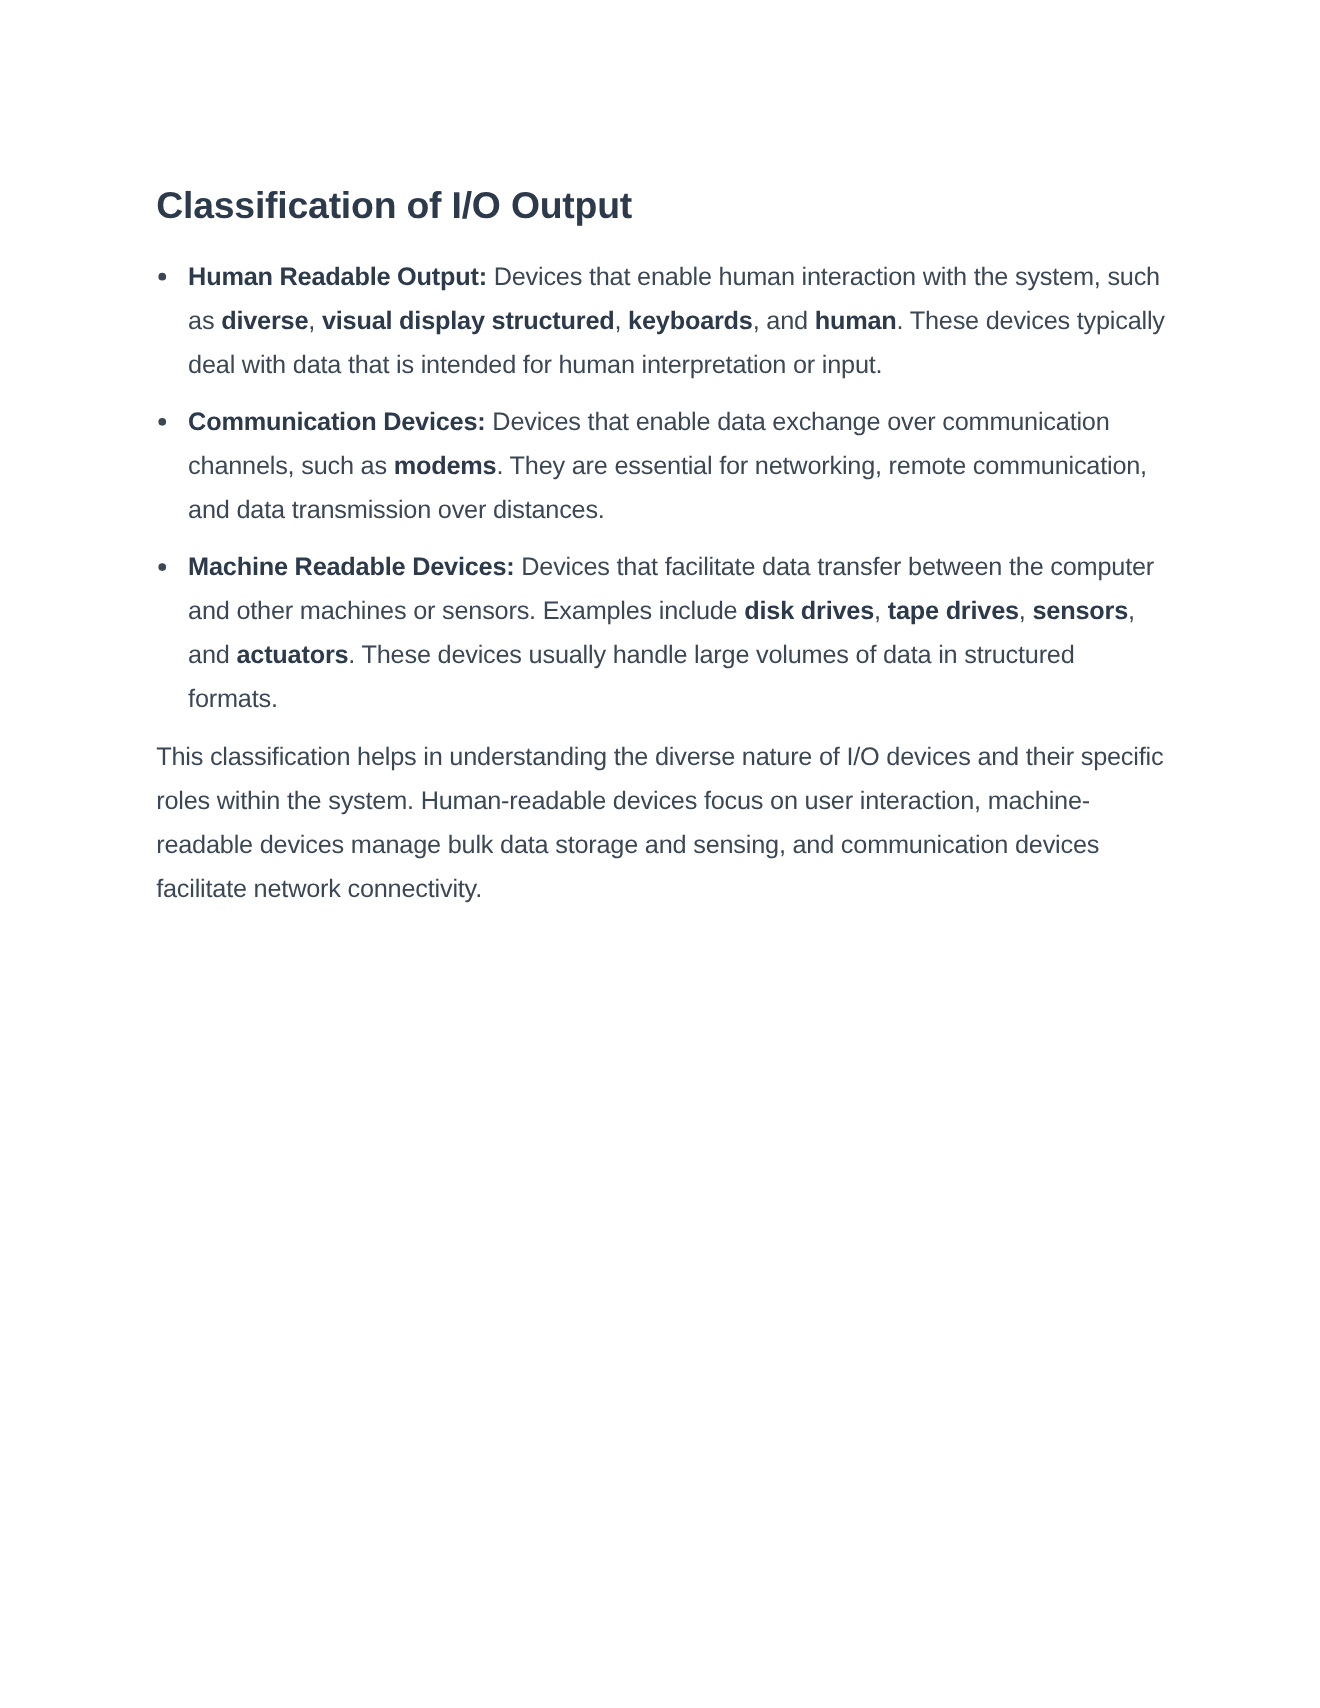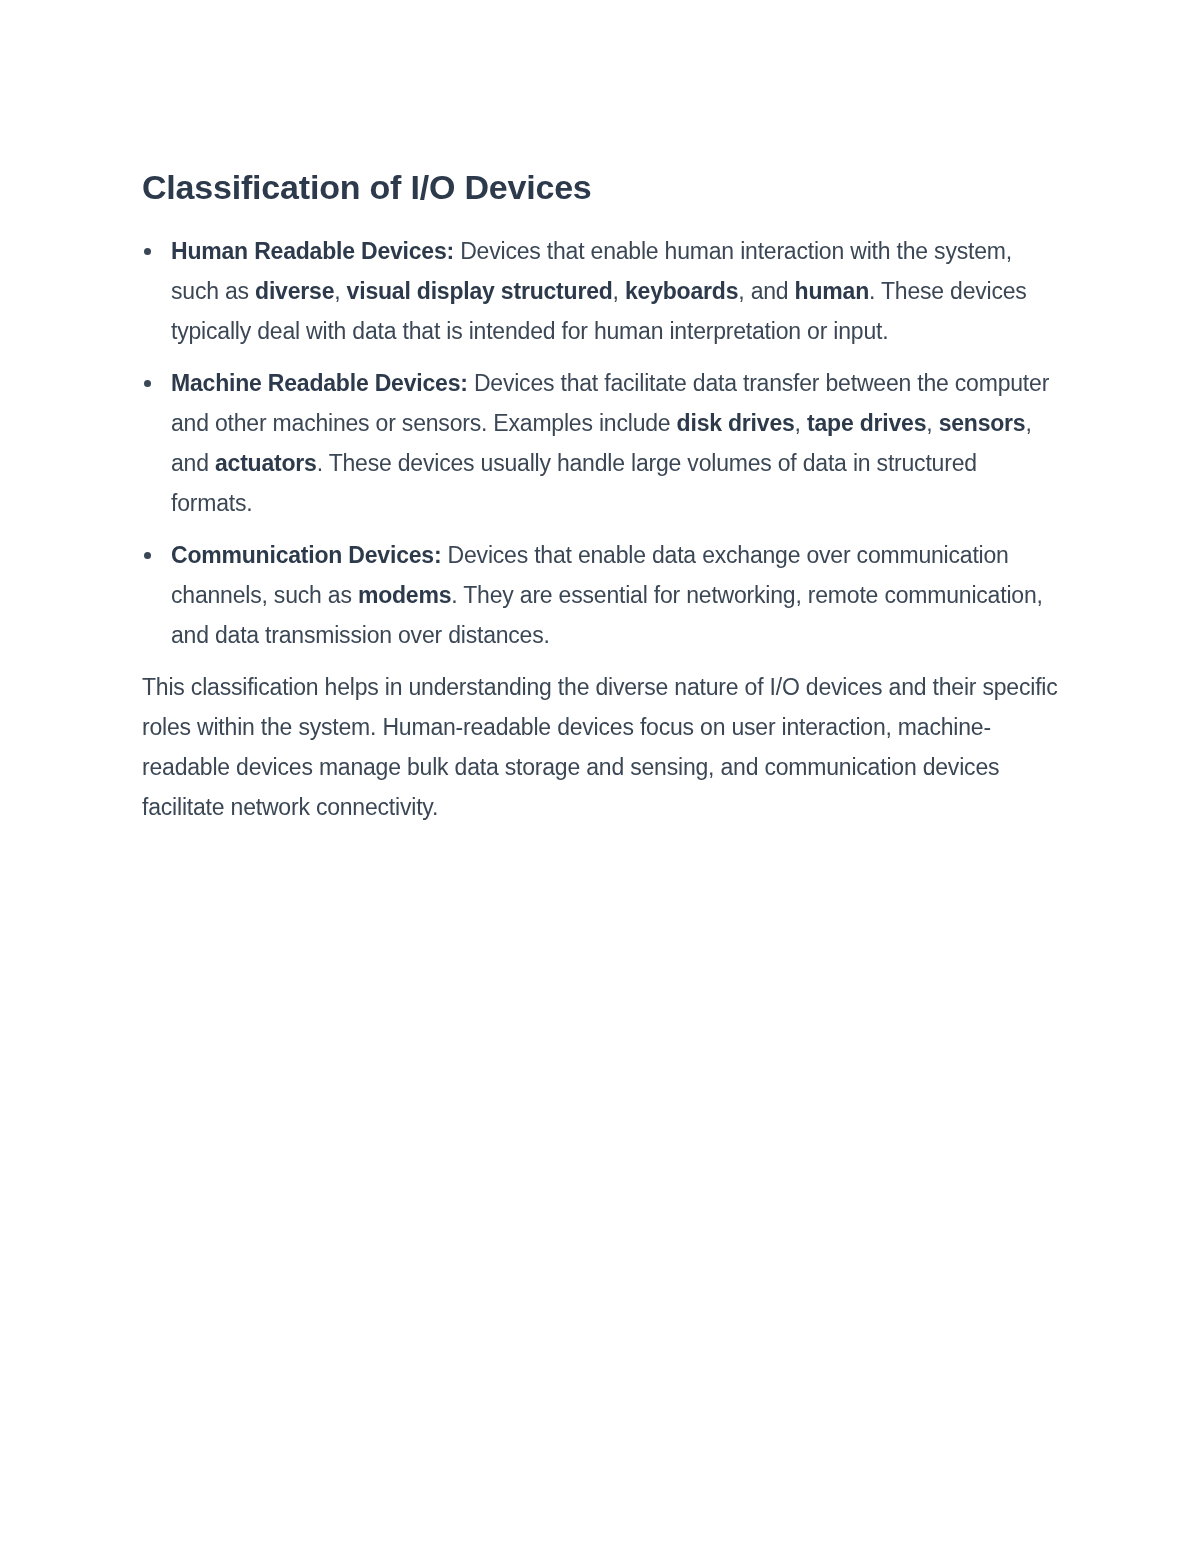--- a/index.html
+++ b/index.html
@@ -14,29 +14,29 @@
   li .bullet { position: absolute; left: 2px; top: 17px; width: 7px; height: 7px; border-radius: 50%; background: #3b4755; }
   b { color: #2d3a4b; }
   .intro { margin-bottom: 0; }
   .summary { margin-bottom: 32px; }
 </style>
 </head>
 <body>
 
 <div class="page">
 
-  <h2>Classification of I/O Devices</h2>
+  <h2>Classification of I/O Output</h2>
 
   <ul>
     <li>
-      <span class="bullet"></span><b>Human Readable Devices:</b><span> Devices that enable human interaction with the system, such as </span><b>diverse</b><span>, </span><b>visual display structured</b><span>, </span><b>keyboards</b><span>, and </span><b>human</b><span>. These devices typically deal with data that is intended for human interpretation or input.</span>
+      <span class="bullet"></span><b>Human Readable Output:</b><span> Devices that enable human interaction with the system, such as </span><b>diverse</b><span>, </span><b>visual display structured</b><span>, </span><b>keyboards</b><span>, and </span><b>human</b><span>. These devices typically deal with data that is intended for human interpretation or input.</span>
+    </li>
+    <li>
+      <span class="bullet"></span><b>Communication Devices:</b><span> Devices that enable data exchange over communication channels, such as </span><b>modems</b><span>. They are essential for networking, remote communication, and data transmission over distances.</span>
     </li>
     <li>
       <span class="bullet"></span><b>Machine Readable Devices:</b><span> Devices that facilitate data transfer between the computer and other machines or sensors. Examples include </span><b>disk drives</b><span>, </span><b>tape drives</b><span>, </span><b>sensors</b><span>, and </span><b>actuators</b><span>. These devices usually handle large volumes of data in structured formats.</span>
-    </li>
-    <li>
-      <span class="bullet"></span><b>Communication Devices:</b><span> Devices that enable data exchange over communication channels, such as </span><b>modems</b><span>. They are essential for networking, remote communication, and data transmission over distances.</span>
     </li>
   </ul>
 
   <p class="summary">This classification helps in understanding the diverse nature of I/O devices and their specific roles within the system. Human-readable devices focus on user interaction, machine-readable devices manage bulk data storage and sensing, and communication devices facilitate network connectivity.</p>
 
 </div>
 
 </body></html>

